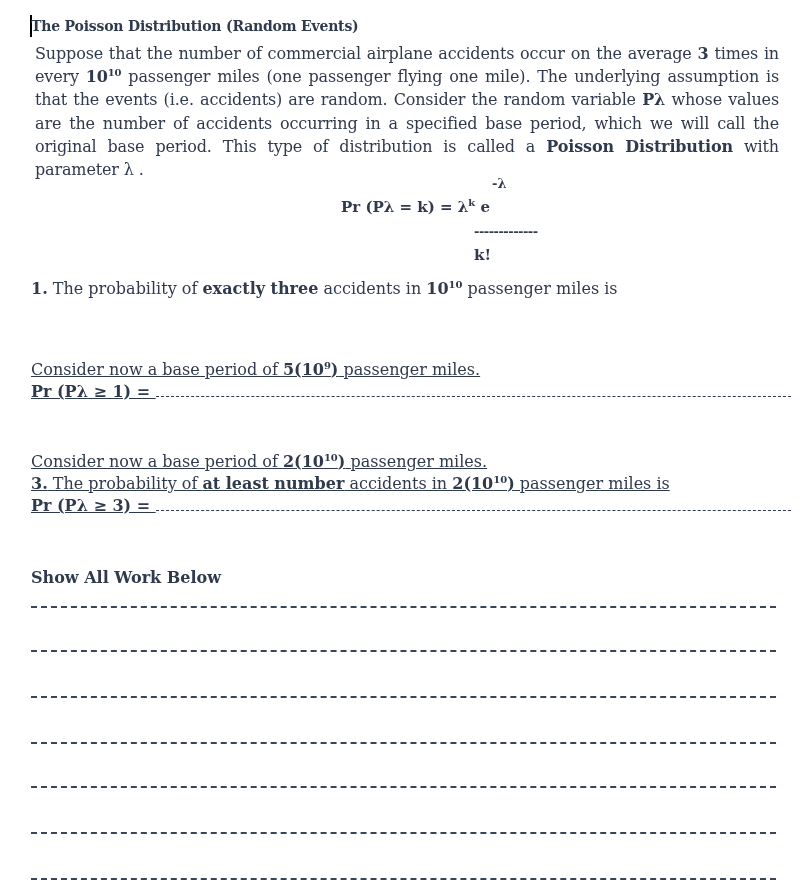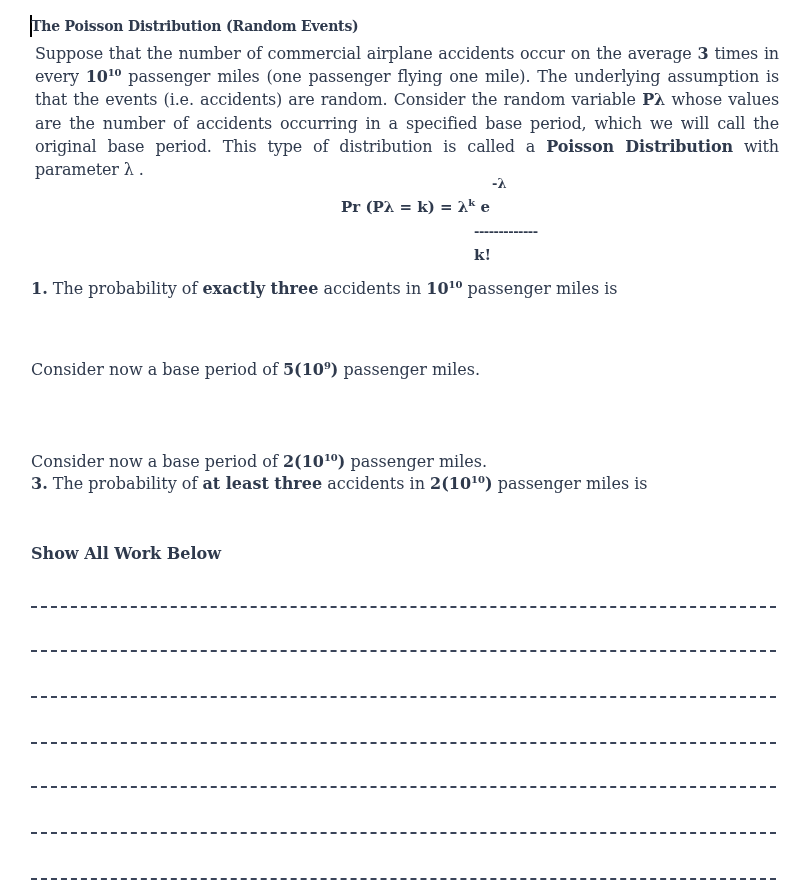--- a/index.html
+++ b/index.html
@@ -36,30 +36,32 @@
   <span class="exp">-λ</span>
   <span class="lhs"><span>Pr (Pλ = k)  =  λ</span><sup>k</sup><span> e</span></span>
   <span class="dash">-------------</span>
   <span class="den">k!</span>
 </div>
 
 <div class="q" style="top:278px;">
   <div><b>1.</b><span> The probability of </span><b>exactly three</b><span> accidents in </span><b><span>10</span><sup>10</sup></b><span> passenger miles is</span></div>
 </div>
 
-<div class="q" style="top:359px;">
+<div class="q" style="top:359px;text-decoration:underline;">
   <div><span>Consider now a base period of </span><b><span>5(10</span><sup>9</sup><span>)</span></b><span> passenger miles.</span></div>
+  <div><b>Pr (Pλ ≥ 1) = </b><span class="blank" style="width:635px;"></span></div>
 </div>
 
-<div class="q" style="top:451px;">
+<div class="q" style="top:451px;text-decoration:underline;">
   <div><span>Consider now a base period of </span><b><span>2(10</span><sup>10</sup><span>)</span></b><span> passenger miles.</span></div>
-  <div><b>3.</b><span> The probability of </span><b>at least three</b><span> accidents in </span><b><span>2(10</span><sup>10</sup><span>)</span></b><span> passenger miles is</span></div>
+  <div><b>3.</b><span> The probability of </span><b>at least number</b><span> accidents in </span><b><span>2(10</span><sup>10</sup><span>)</span></b><span> passenger miles is</span></div>
+  <div><b>Pr (Pλ ≥ 3) = </b><span class="blank" style="width:635px;"></span></div>
 </div>
 
-<div class="q" style="top:543px;font-weight:bold;">Show All Work Below</div>
+<div class="q" style="top:567px;font-weight:bold;">Show All Work Below</div>
 
 <div class="work-line" style="top:606px;"></div>
 <div class="work-line" style="top:650px;"></div>
 <div class="work-line" style="top:696px;"></div>
 <div class="work-line" style="top:742px;"></div>
 <div class="work-line" style="top:786px;"></div>
 <div class="work-line" style="top:832px;"></div>
 <div class="work-line" style="top:878px;"></div>
 
 </body></html>

